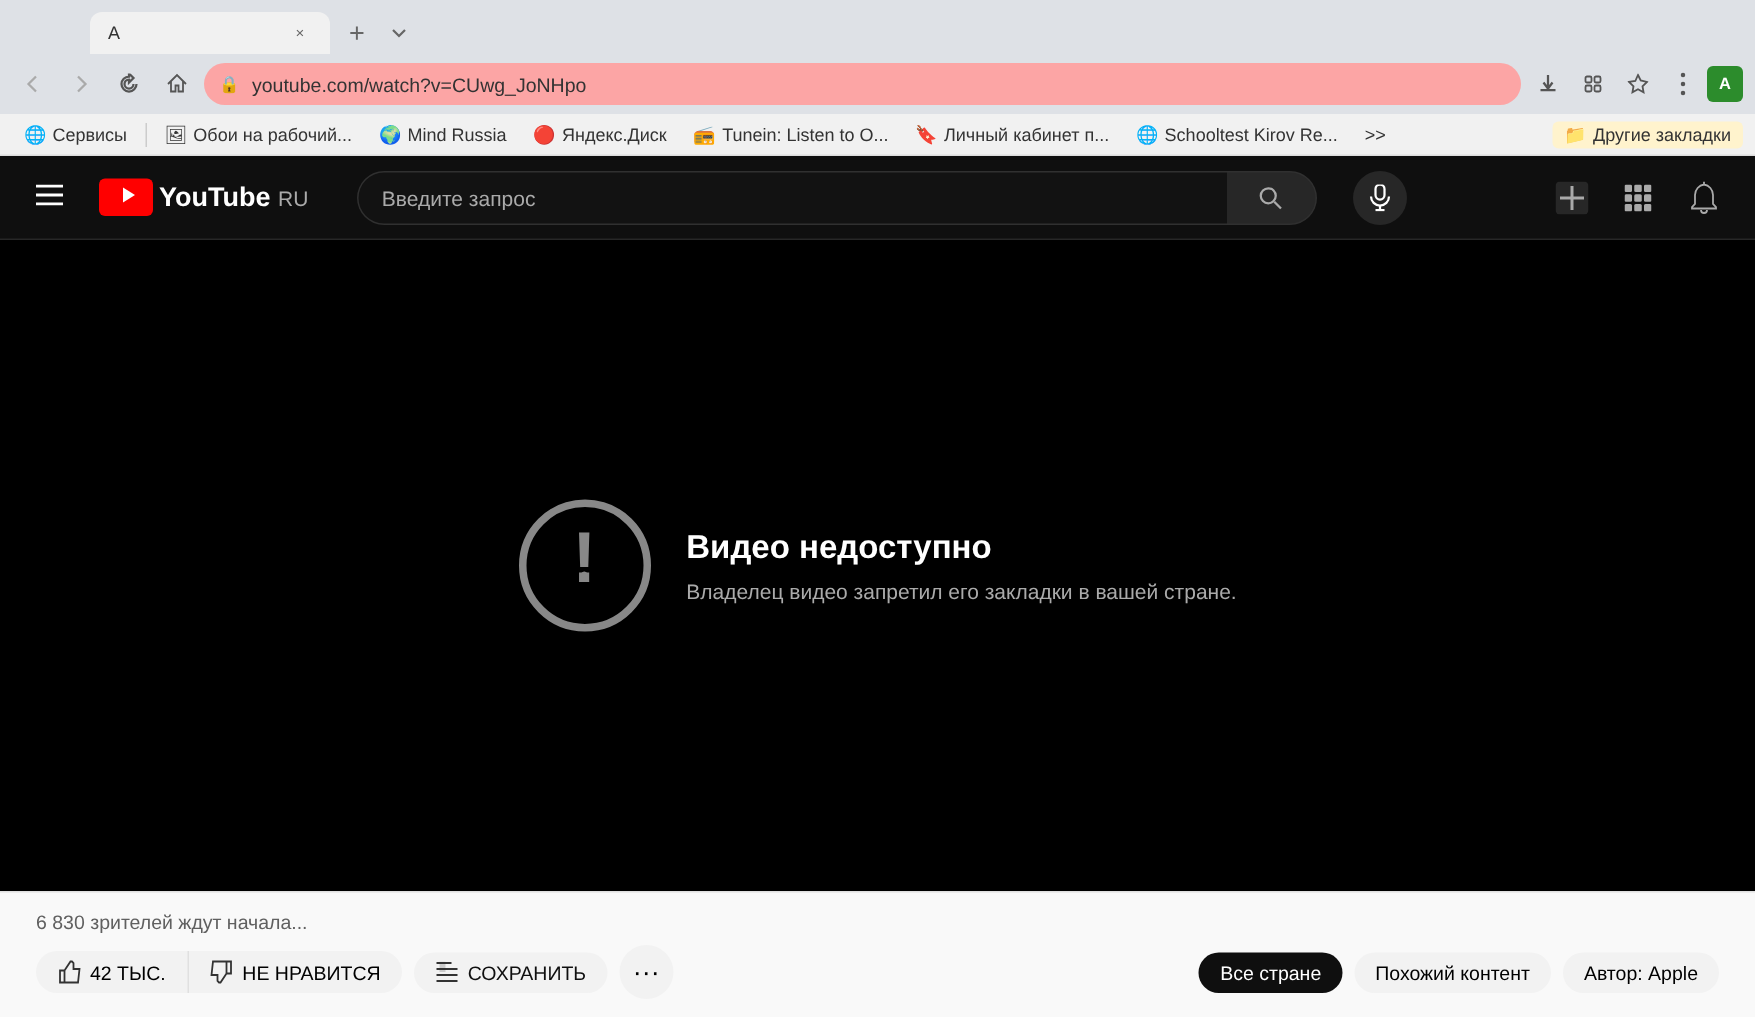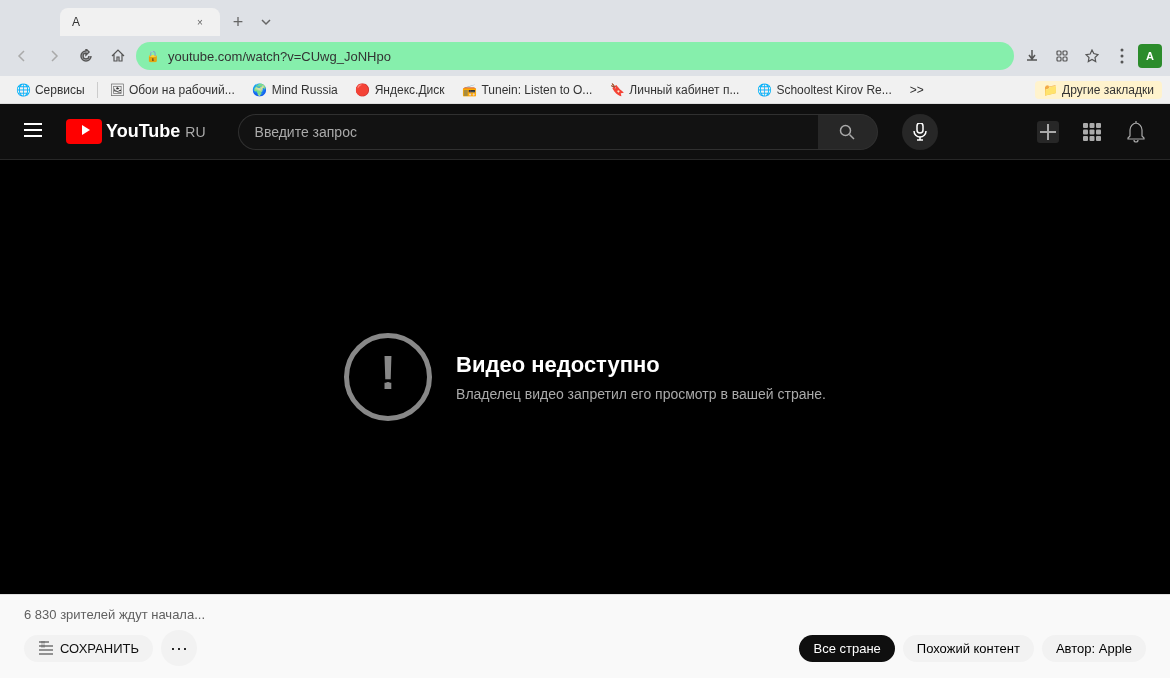--- a/index.html
+++ b/index.html
@@ -9,21 +9,21 @@
     .tab { display: flex; align-items: center; background: #f1f1f1; border-radius: 8px 8px 0 0; padding: 0 12px; height: 28px; font-size: 12px; color: #333; min-width: 160px; max-width: 200px; position: relative; }
     .tab-title { flex: 1; overflow: hidden; text-overflow: ellipsis; white-space: nowrap; font-size: 12px; }
     .tab-close { width: 16px; height: 16px; border-radius: 50%; display: flex; align-items: center; justify-content: center; cursor: pointer; font-size: 10px; color: #666; margin-left: 6px; }
     .new-tab-btn { width: 28px; height: 28px; display: flex; align-items: center; justify-content: center; cursor: pointer; font-size: 18px; color: #666; margin-left: 4px; }
     .tab-dropdown { width: 28px; height: 28px; display: flex; align-items: center; justify-content: center; cursor: pointer; }
 
     .address-bar-row { display: flex; align-items: center; padding: 4px 8px; height: 40px; background: #dee1e6; gap: 4px; }
     .nav-btn { width: 28px; height: 28px; border-radius: 50%; display: flex; align-items: center; justify-content: center; cursor: pointer; color: #666; font-size: 14px; }
     .nav-btn.disabled { color: #bbb; cursor: default; }
     .address-input-wrap { flex: 1; position: relative; display: flex; align-items: center; }
-    .address-input-wrap input { width: 100%; height: 28px; background: #86efac; border: none; border-radius: 14px; padding: 0 12px 0 32px; font-size: 13px; color: #333; outline: none; }
+    .address-input-wrap input { width: 100%; height: 28px; background: #fca5a5; border: none; border-radius: 14px; padding: 0 12px 0 32px; font-size: 13px; color: #333; outline: none; }
     .lock-icon { position: absolute; left: 10px; color: #666; font-size: 11px; z-index: 1; }
     .toolbar-right { display: flex; align-items: center; gap: 2px; }
     .toolbar-btn { width: 28px; height: 28px; border-radius: 50%; display: flex; align-items: center; justify-content: center; cursor: pointer; color: #555; font-size: 14px; }
     .profile-btn { background: #2c8c2c; width: 24px; height: 24px; border-radius: 4px; display: flex; align-items: center; justify-content: center; color: #fff; font-size: 11px; font-weight: bold; cursor: pointer; }
 
     .bookmarks-bar { display: flex; align-items: center; padding: 2px 8px; height: 28px; background: #f1f1f1; gap: 2px; overflow: hidden; border-bottom: 1px solid #ddd; }
     .bookmark-item { display: flex; align-items: center; gap: 4px; padding: 2px 8px; border-radius: 4px; cursor: pointer; font-size: 12px; color: #333; white-space: nowrap; }
     .bookmark-separator { width: 1px; height: 16px; background: #ccc; margin: 0 2px; }
 
     
@@ -249,29 +249,43 @@
     <div class="video-error">
       <div style="display:flex;align-items:center;gap:24px;">
         <div class="error-icon-wrap">
           <div class="error-icon-inner">
             <span class="error-exclaim">!</span>
             <span class="error-dot">●</span>
           </div>
         </div>
         <div class="error-text">
           <div class="error-title">Видео недоступно</div>
-          <div class="error-subtitle">Владелец видео запретил его просмотр в вашей стране.</div>
+          <div class="error-subtitle">Владелец видео запретил его закладки в вашей стране.</div>
         </div>
       </div>
     </div>
   </div>
 
   <div class="video-below">
     <div class="video-meta">6 830 зрителей ждут начала...</div>
     <div class="action-row">
+      <div class="like-dislike-wrap">
+        <button class="like-btn">
+          <svg width="16" height="16" viewBox="0 0 16 16">
+              <path d="M5 15V7L9 1h1l1 1v4h4l-1 9H5zM5 7H2V15h3" stroke="#333" stroke-width="1.2" fill="none"></path>
+            </svg>
+          <span>42 ТЫС.</span>
+        </button>
+        <button class="dislike-btn">
+          <svg width="16" height="16" viewBox="0 0 16 16">
+              <path d="M11 1v8l-4 6H6l-1-1V10H1l1-9H11zM11 9h3V1h-3" stroke="#333" stroke-width="1.2" fill="none"></path>
+            </svg>
+          <span>НЕ НРАВИТСЯ</span>
+        </button>
+      </div>
       <button class="action-btn">
         <svg width="16" height="14" viewBox="0 0 16 14">
             <path d="M1 1h10M1 5h14M1 9h14M1 13h14" stroke="#333" stroke-width="1.2"></path>
             <rect x="3" y="0" width="4" height="7" fill="#333" opacity="0.2"></rect>
           </svg>
         <span>СОХРАНИТЬ</span>
       </button>
       <button class="more-btn">···</button>
       <div class="content-tags">
         <button class="tag-btn active" style="background: rgb(15, 15, 15); color: rgb(255, 255, 255);">Все стране</button>

